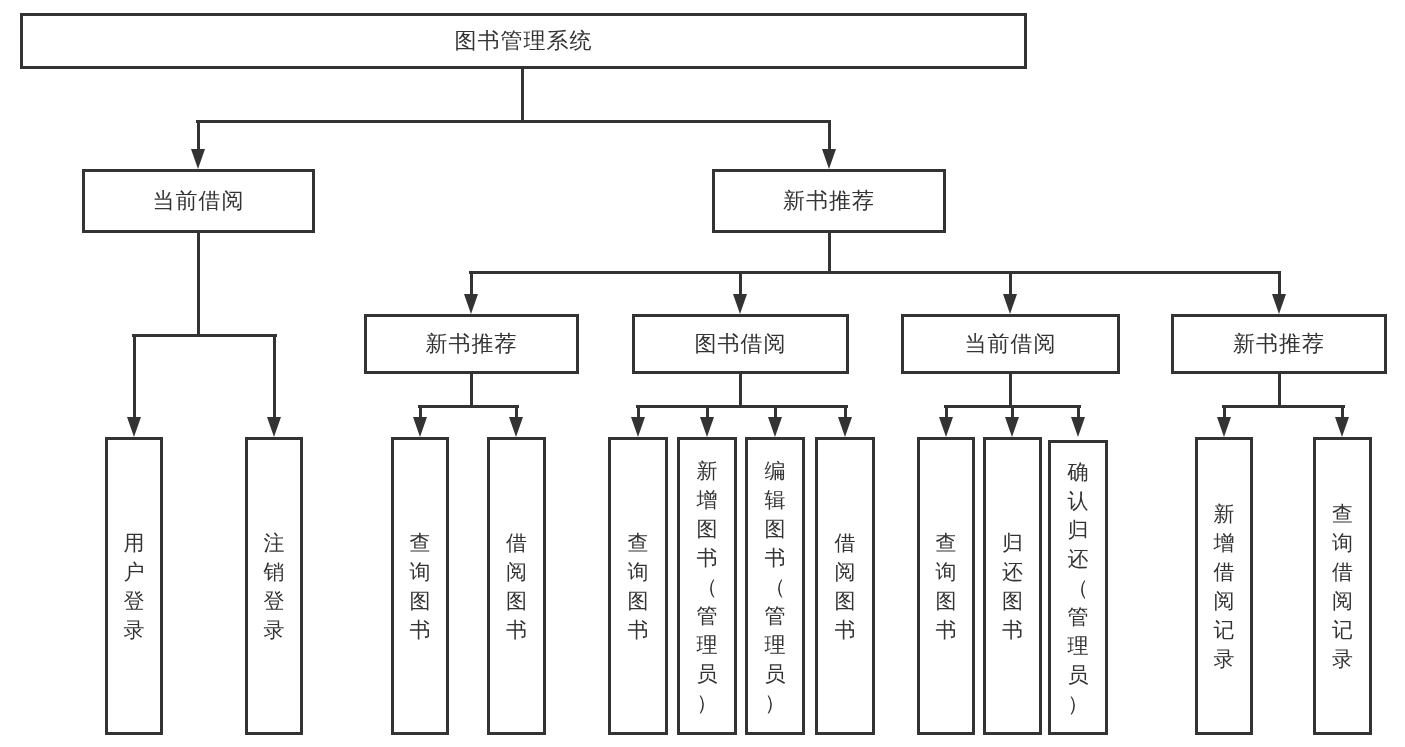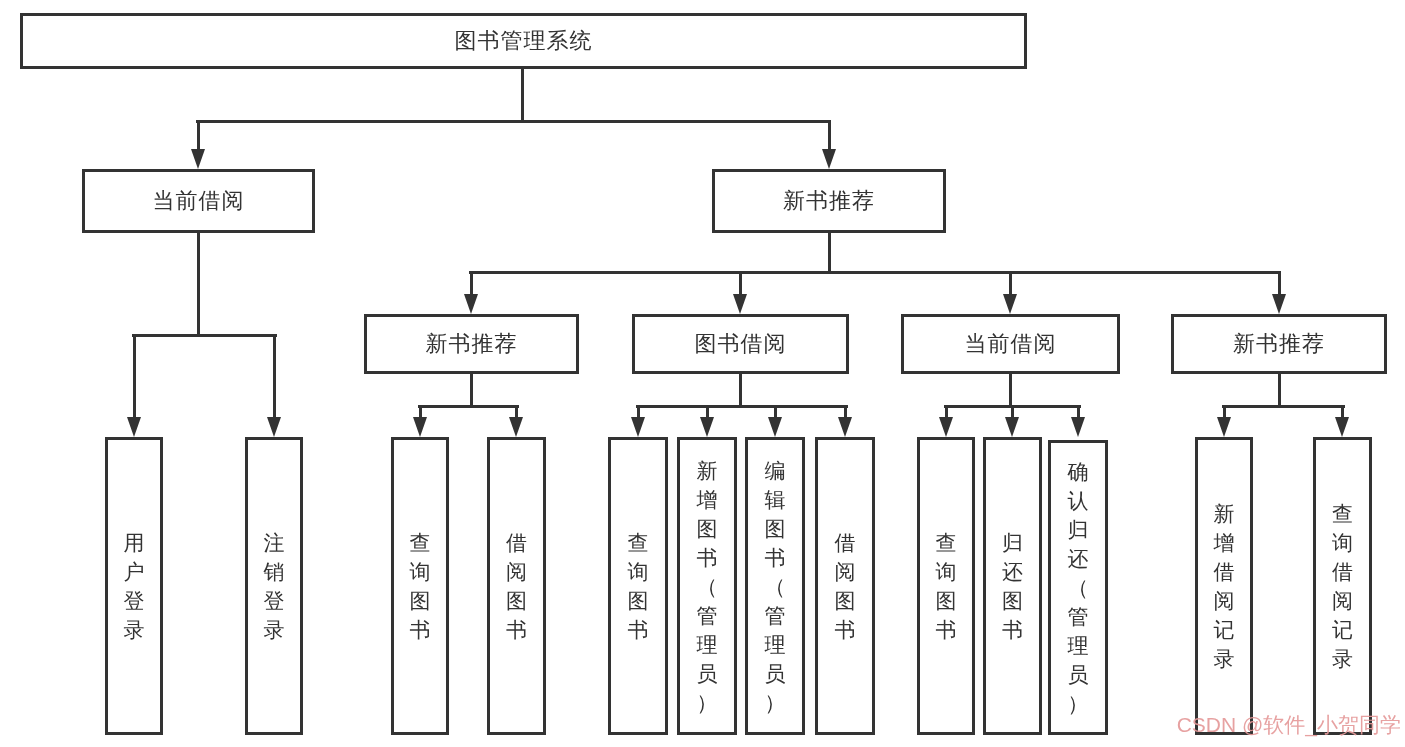--- a/index.html
+++ b/index.html
@@ -234,15 +234,14 @@
     <div class="vtext">
         <span class="vchar">查</span>
         <span class="vchar">询</span>
         <span class="vchar">借</span>
         <span class="vchar">阅</span>
         <span class="vchar">记</span>
         <span class="vchar">录</span>
       </div>
   </div>
 
-  <div class="watermark">CSDN @软件_小贺同学</div>
 
 </div>
 
 </body></html>

